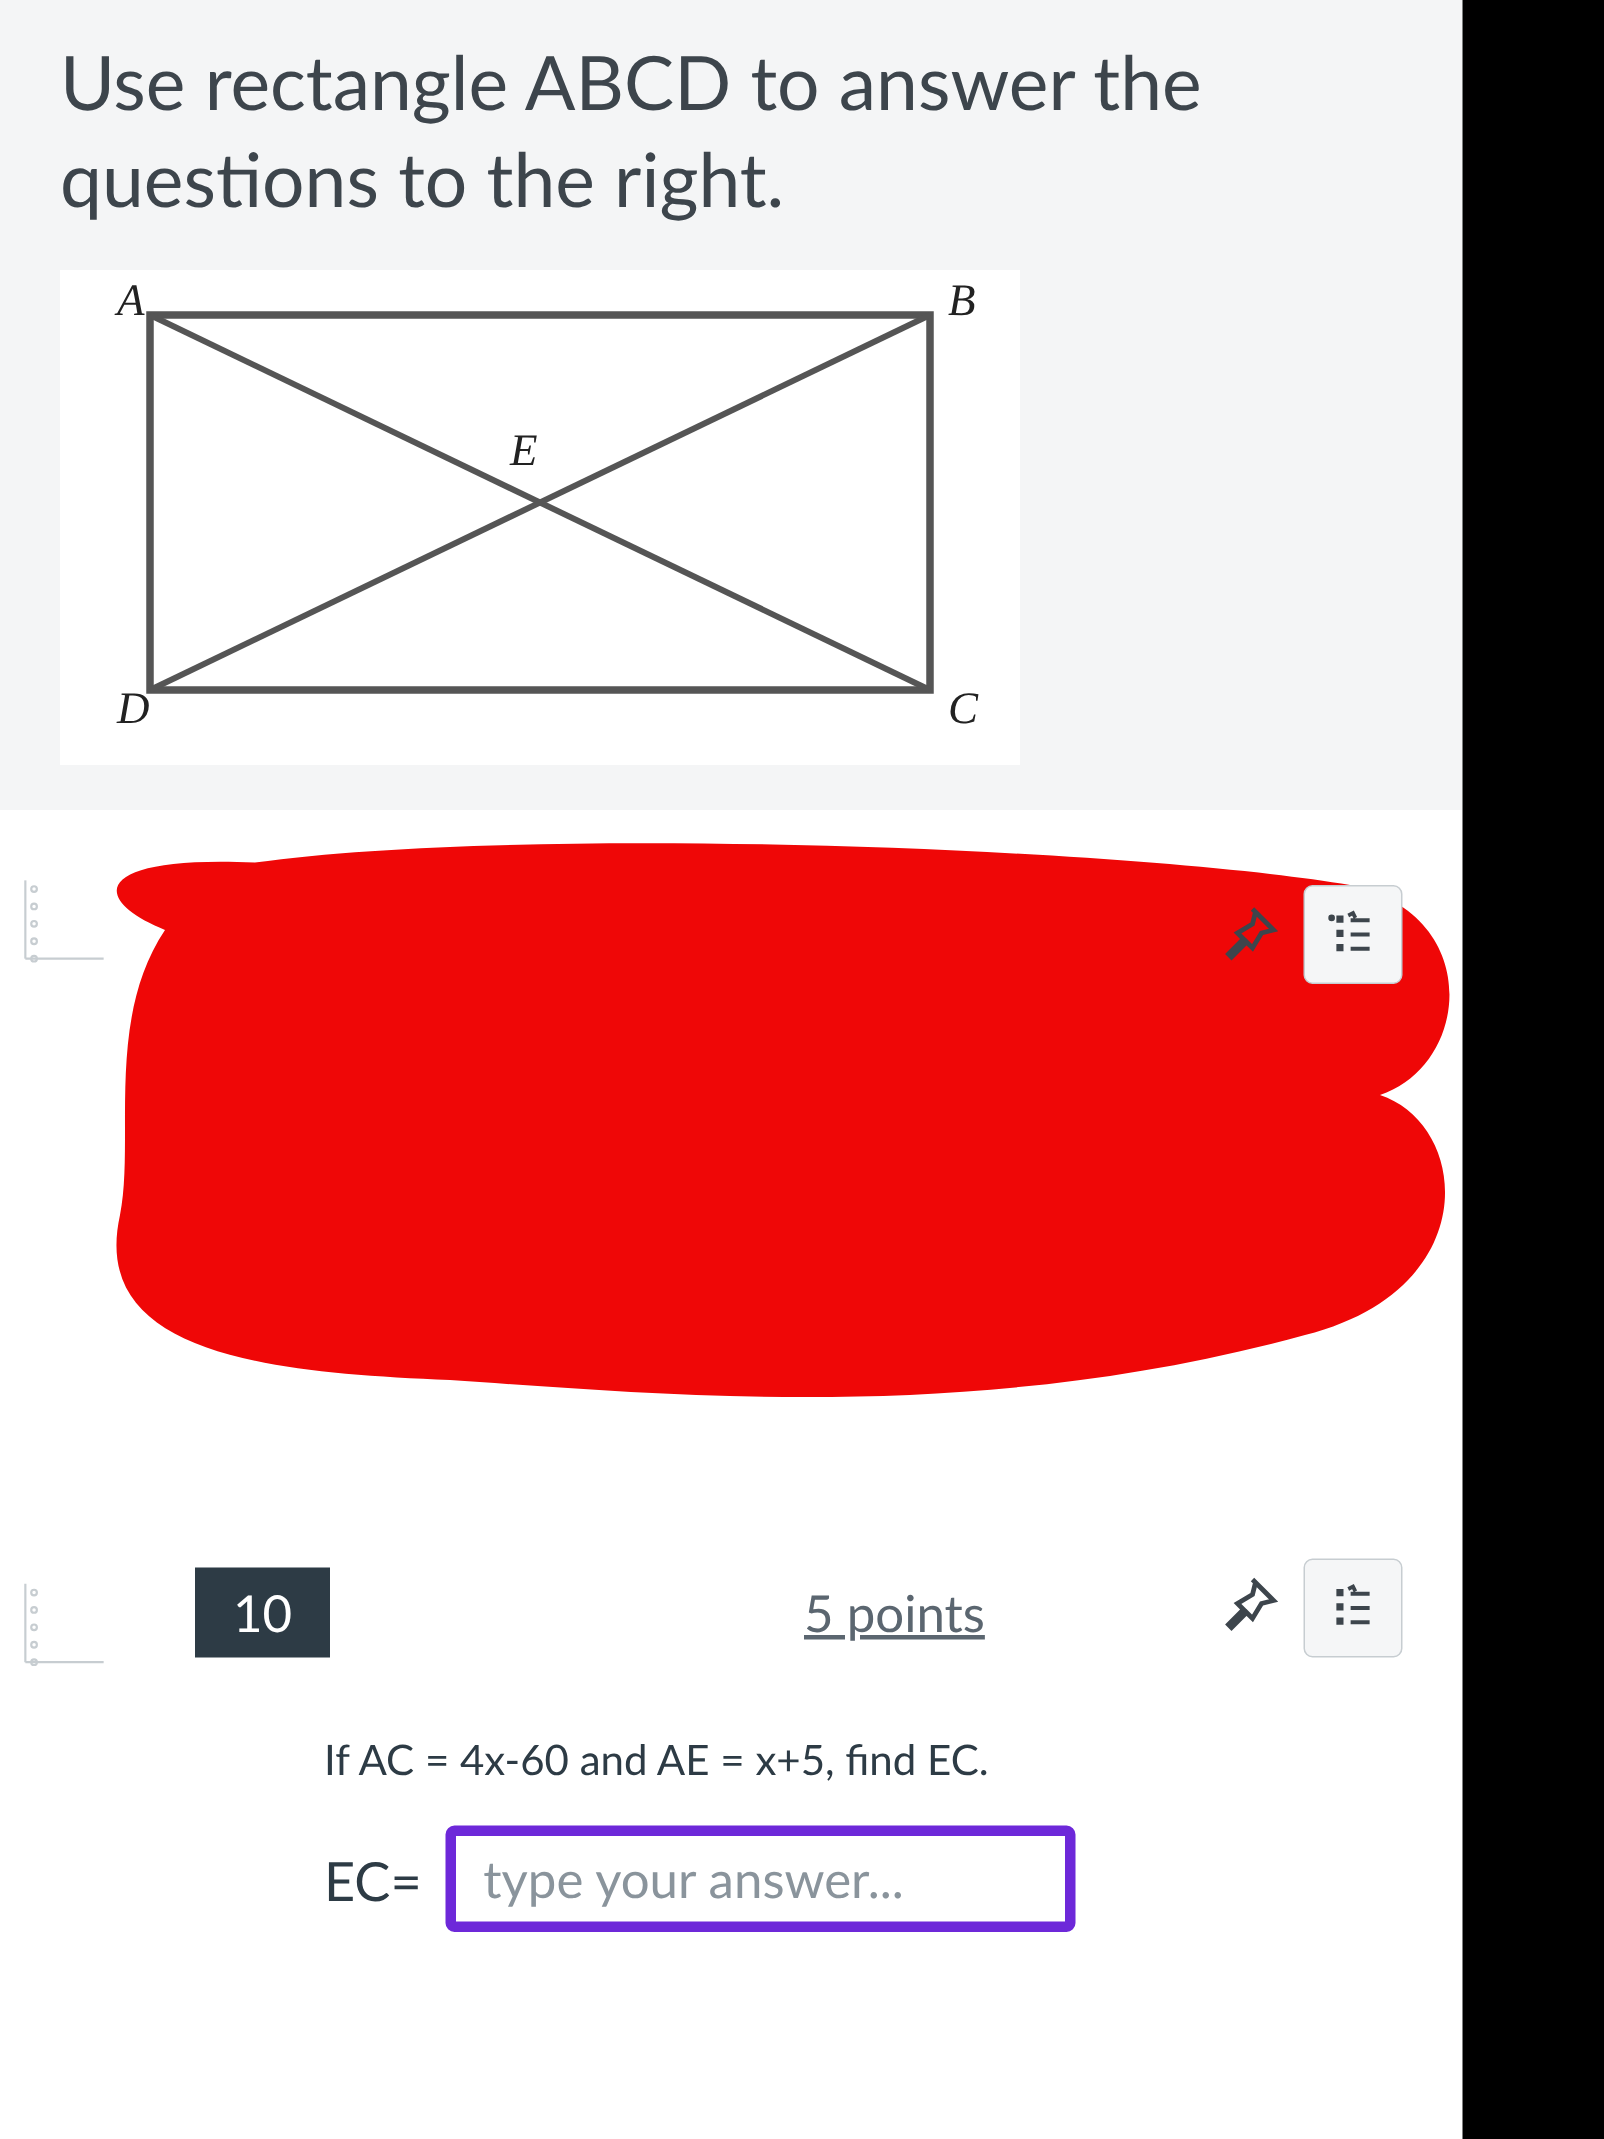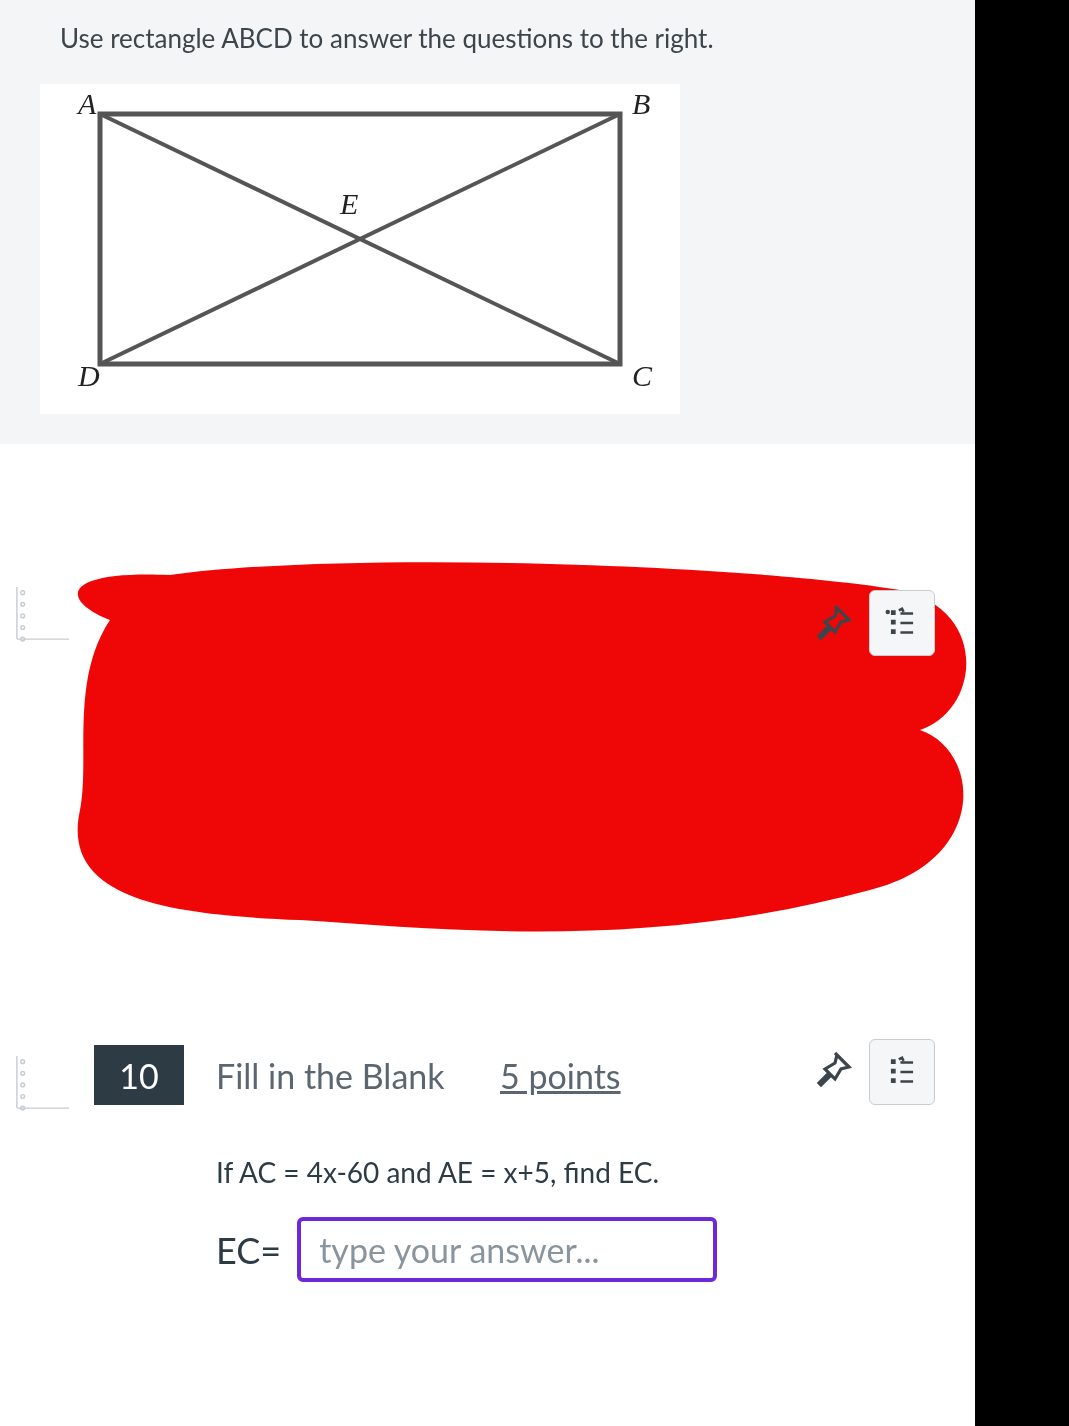--- a/index.html
+++ b/index.html
@@ -24,25 +24,24 @@
     top: 0;
     width: 94px;
     height: 1426px;
     background: #000;
   }
   .instructions-block {
     background: #f4f5f6;
     padding: 22px 40px 30px 40px;
   }
   .instructions-text {
-    font-size: 26px;
+    font-size: 50px;
     line-height: 1.3;
     color: #3d454c;
     font-weight: 400;
-    margin-left: 20px;
   }
   .figure-wrap {
     margin-top: 28px;
     background: #fff;
     width: 640px;
     height: 330px;
     position: relative;
   }
   .figure-wrap svg { width: 100%; height: 100%; }
   .white-gap {
@@ -68,20 +67,21 @@
 
   .q10-block {
     position: absolute;
     left: 0;
     top: 1035px;
     width: 975px;
   }
   .q10-header {
     position: relative;
     height: 80px;
+    margin-left: 36px;
   }
   .q-number-badge {
     position: absolute;
     left: 94px;
     top: 10px;
     width: 90px;
     height: 60px;
     background: #2d3b45;
     color: #fff;
     font-size: 34px;
@@ -138,21 +138,21 @@
   .answer-line {
     font-size: 36px;
     color: #2d3b45;
     display: flex;
     align-items: center;
     gap: 16px;
   }
   .answer-input {
     font-size: 34px;
     color: #6c7780;
-    border: 4px solid #6d28d9;
+    border: 7px solid #6d28d9;
     border-radius: 6px;
     padding: 8px 18px;
     width: 420px;
     font-family: inherit;
     background: #fff;
   }
   .answer-input::placeholder { color: #8a949c; }
 
   
   .rubric-top {
@@ -257,21 +257,20 @@
               <circle cx="6" cy="30" r="1.3"></circle>
               <circle cx="6" cy="38" r="1.3"></circle>
             <line x1="2" y1="38" x2="38" y2="38"></line>
             <line x1="2" y1="2" x2="2" y2="38"></line>
           </g>
         </svg>
       </div>
 
       <div class="q10-header">
         <div class="q-number-badge">10</div>
-        <div class="q-type-label">Fill in the Blank</div>
         <div class="q-points">5 points</div>
         <div class="pin-icon">
           <svg viewBox="0 0 24 24" fill="none" stroke="currentColor" stroke-width="1.6">
             <path d="M14 3l7 7-4 1-3 5-2-2-5 5-1-1 5-5-2-2 5-3 1-4z"></path>
           </svg>
         </div>
         <div class="rubric-button">
           <svg viewBox="0 0 24 24" width="38" height="38" fill="none" stroke="currentColor" stroke-width="1.6">
             <path d="M5 4h3v3H5zM5 10h3v3H5zM5 16h3v3H5z" fill="currentColor" stroke="none"></path>
             <path d="M10 4l2-1 1 2M11 6h8M11 12h8M11 18h8"></path>

